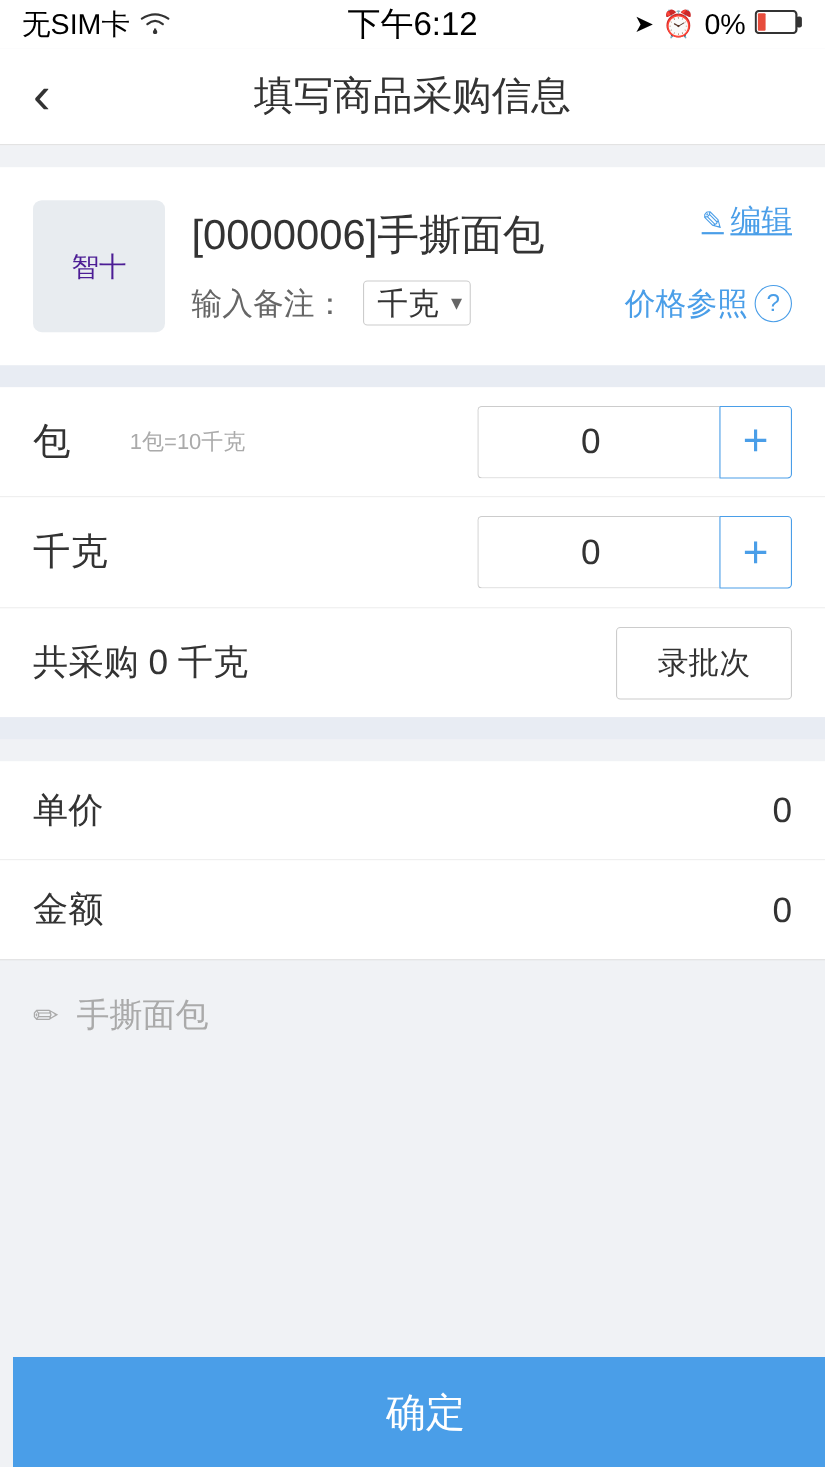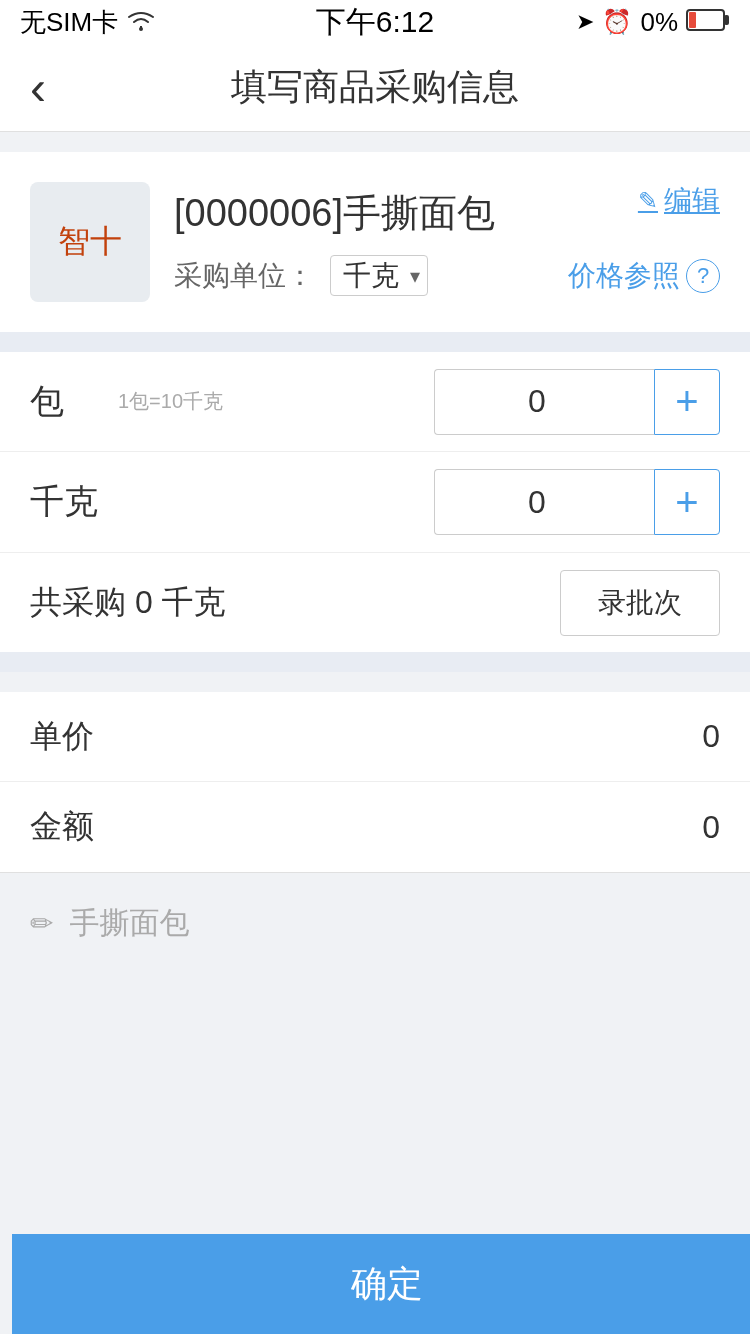--- a/index.html
+++ b/index.html
@@ -76,22 +76,22 @@
       width: 120px;
       height: 120px;
       background: #e8ecf0;
       border-radius: 8px;
       display: flex;
       align-items: center;
       justify-content: center;
       flex-shrink: 0;
     }
     .product-image-inner {
-      font-size: 32px;
-      color: #c2410c;
+      font-size: 25px;
+      color: #4c1d95;
       text-align: center;
     }
     .product-info {
       flex: 1;
     }
     .product-name {
       font-size: 38px;
       color: #333;
       font-weight: 500;
       margin-bottom: 16px;
@@ -361,21 +361,21 @@
 
   <div class="product-card">
     <div class="product-image">
       <div class="product-image-inner">
         <span>智十</span>
       </div>
     </div>
     <div class="product-info">
       <div class="product-name">[0000006]手撕面包</div>
       <div class="product-unit-row">
-        <span class="unit-label">采购单位：</span>
+        <span class="unit-label">输入备注：</span>
         <div class="unit-select-wrapper">
           <select>
             <option>千克</option>
           </select>
           <span class="unit-dropdown-arrow">▾</span>
         </div>
         <span class="price-ref-link">
           <span>价格参照</span>
           <span class="question-icon">?</span>
         </span>

